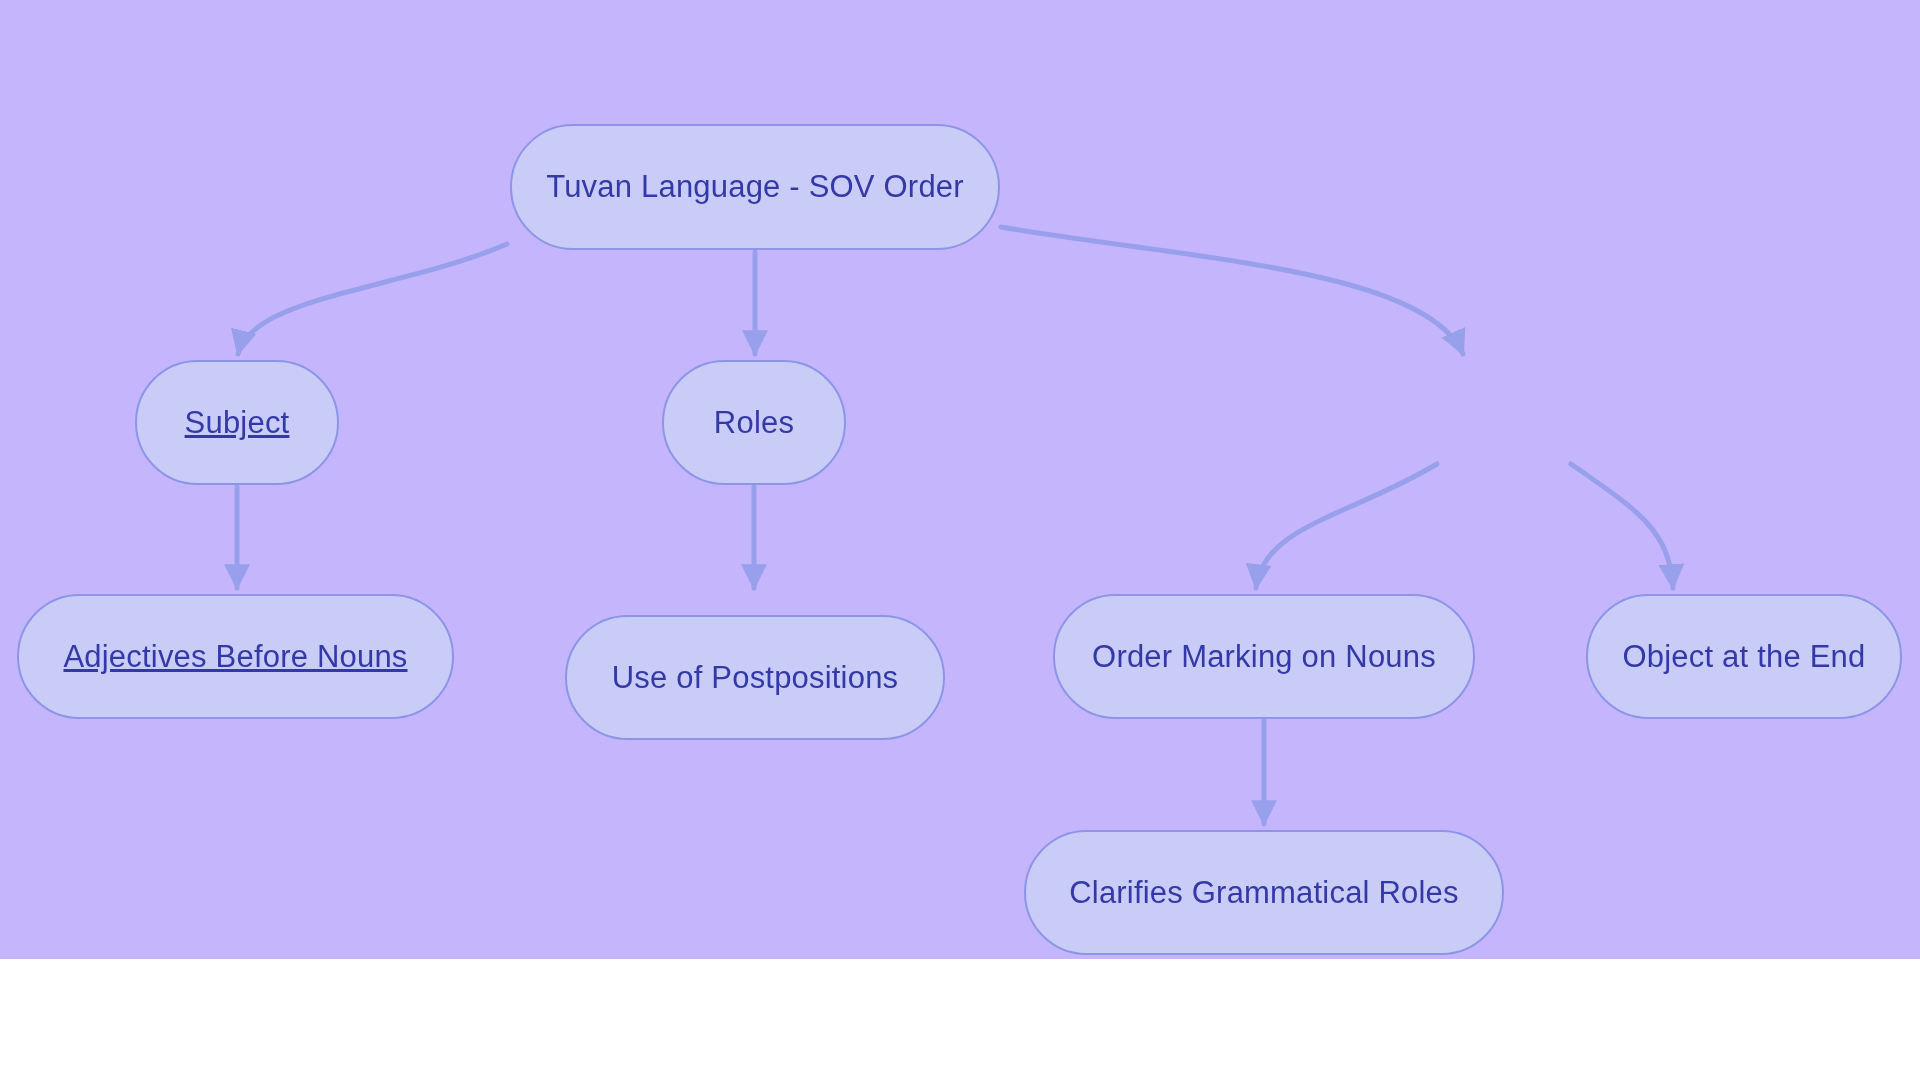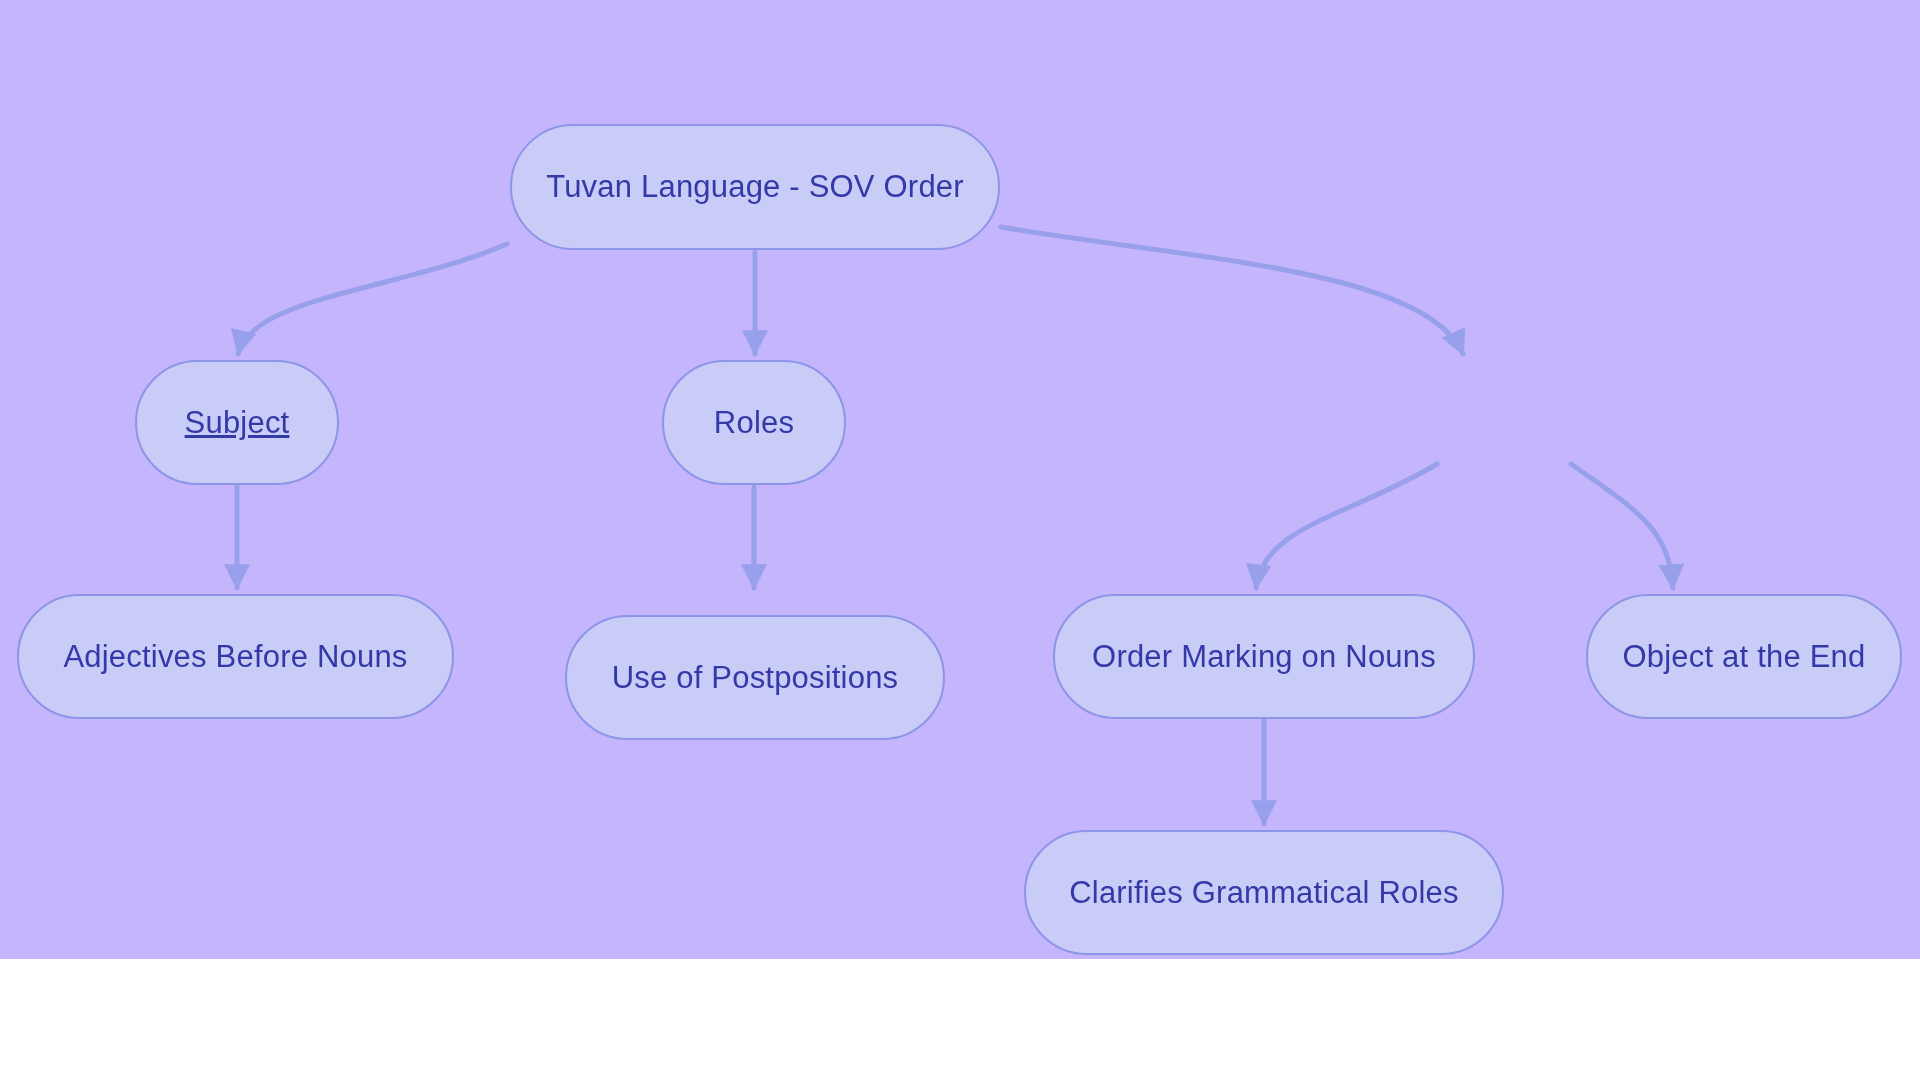--- a/index.html
+++ b/index.html
@@ -67,21 +67,21 @@
     <path class="edge" d="M 1264 721 L 1264 824" marker-end="url(#arrowhead)" stroke="#98a0eb"></path>
   </svg>
 
   <div class="node" style="left:510px; top:124px; width:490px; height:126px;">Tuvan Language - SOV Order</div>
 
   <div class="node" style="left:135px; top:360px; width:204px; height:125px;text-decoration:underline;">Subject</div>
 
   <div class="node" style="left:662px; top:360px; width:184px; height:125px;">Roles</div>
 
 
-  <div class="node" style="left:17px; top:594px; width:437px; height:125px;">Adjectives Before Nouns</div>
+  <div class="node" style="left:17px; top:594px; width:437px; height:125px;text-decoration:underline;">Adjectives Before Nouns</div>
 
   <div class="node" style="left:565px; top:594px; width:380px; height:125px;margin-top:21px;">Use of Postpositions</div>
 
   <div class="node" style="left:1053px; top:594px; width:422px; height:125px;">Order Marking on Nouns</div>
 
   <div class="node" style="left:1586px; top:594px; width:316px; height:125px;">Object at the End</div>
 
   <div class="node" style="left:1024px; top:830px; width:480px; height:125px;">Clarifies Grammatical Roles</div>
 
 </div>

